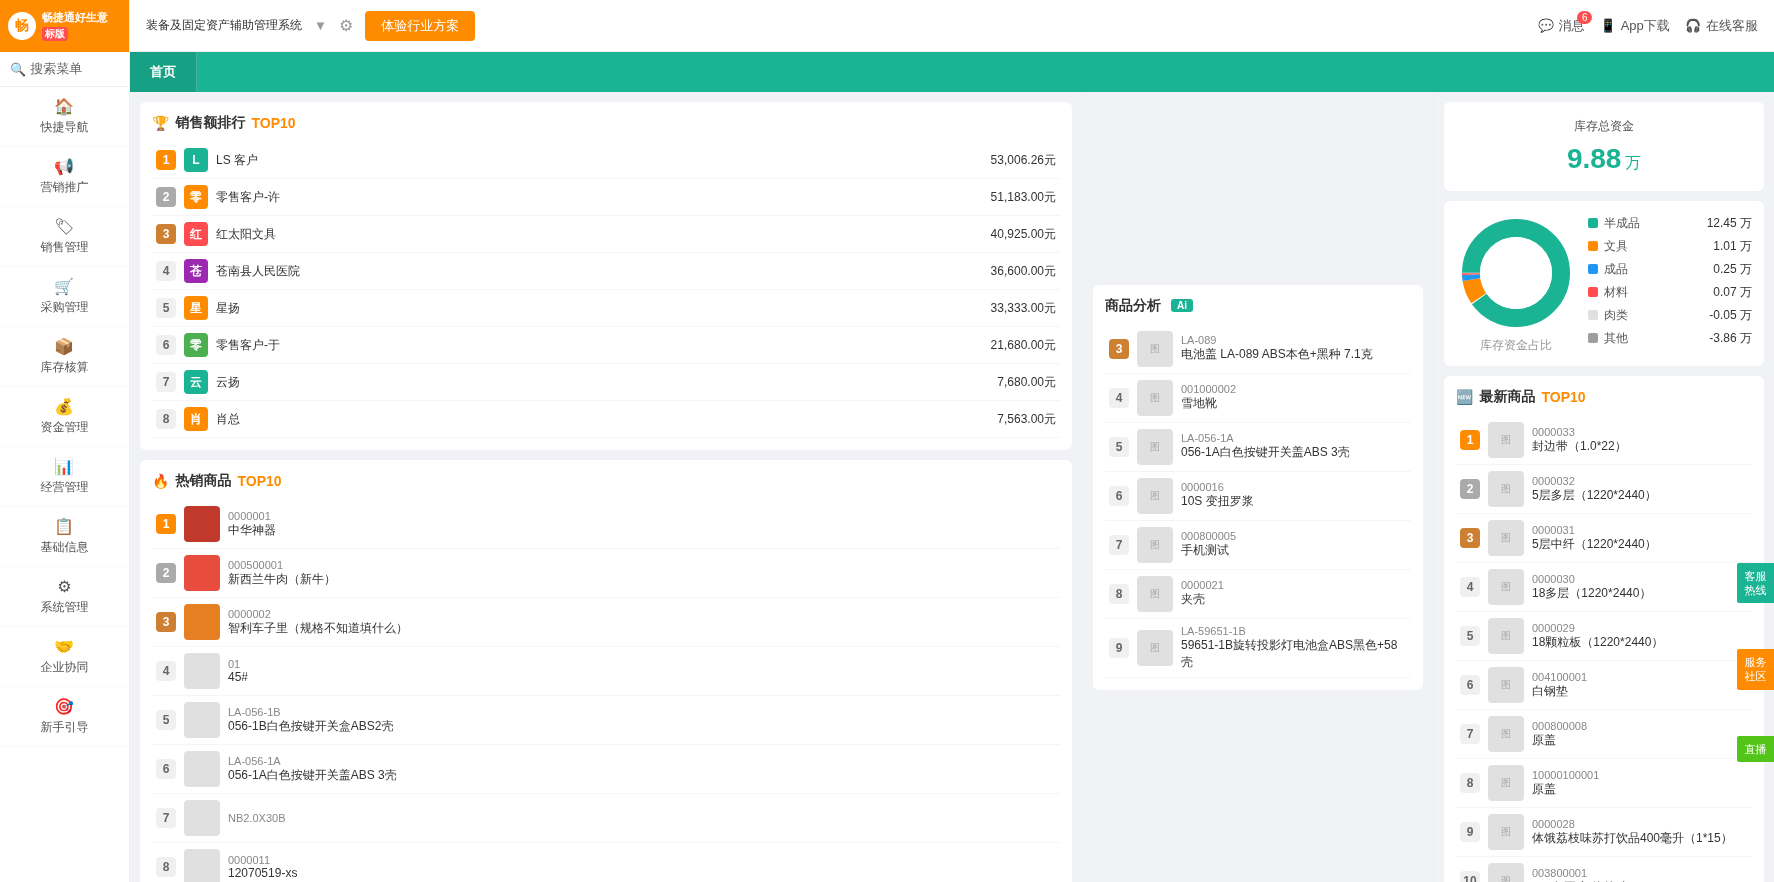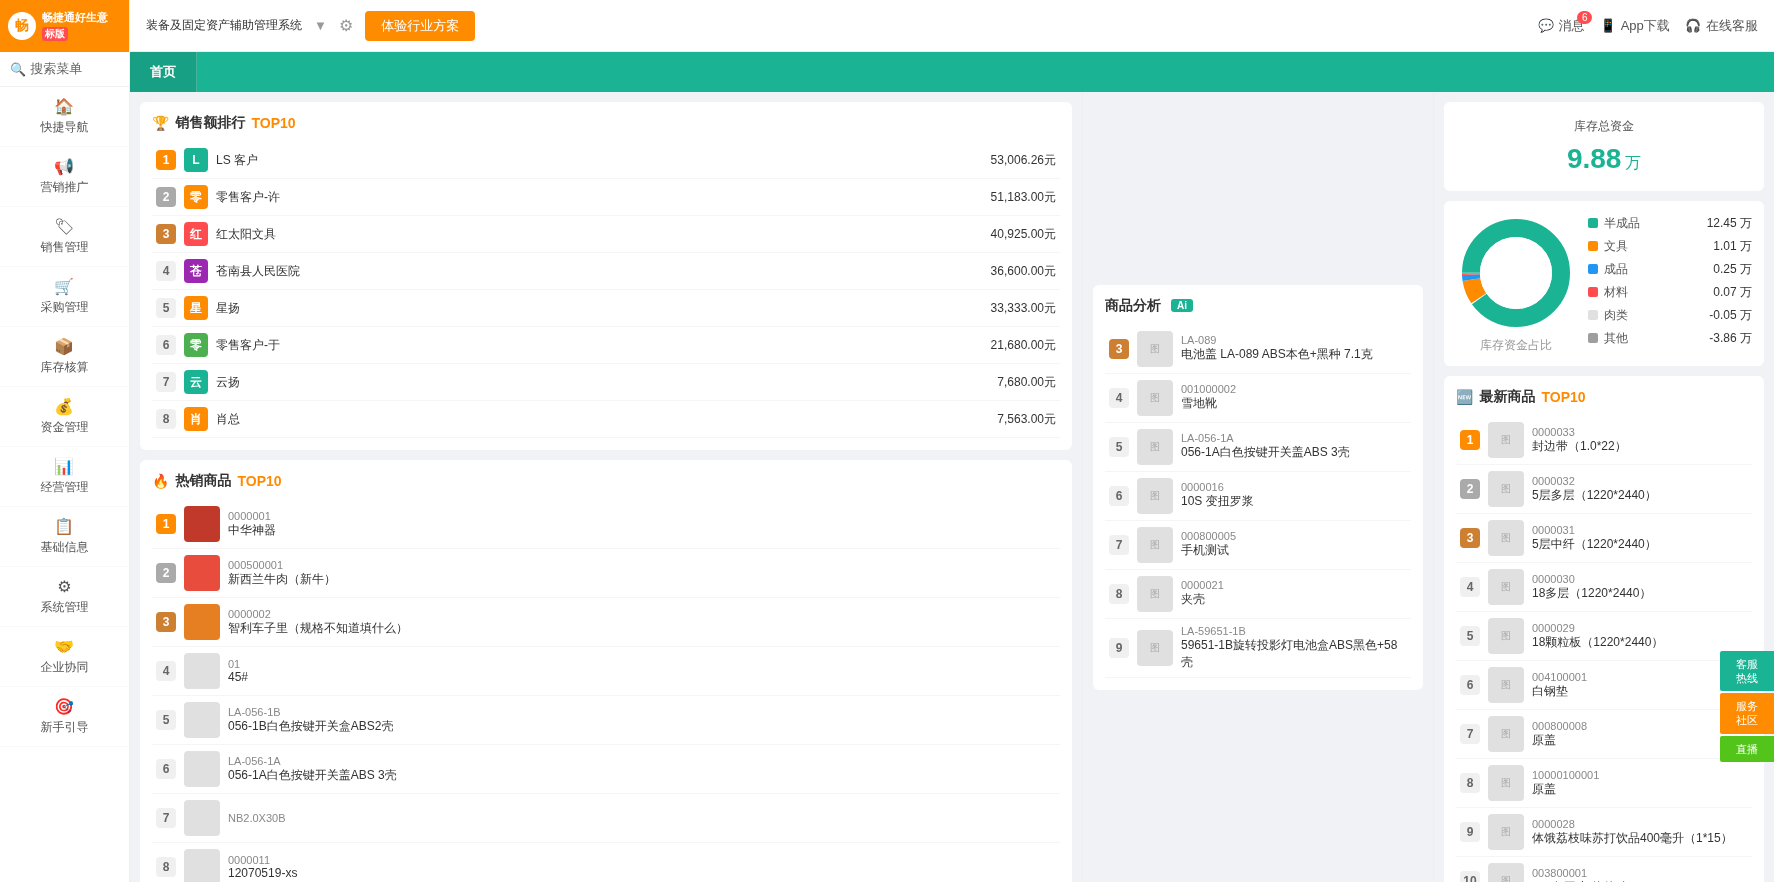--- a/index.html
+++ b/index.html
@@ -211,24 +211,25 @@
     
     ::-webkit-scrollbar { width: 4px; height: 4px; }
     ::-webkit-scrollbar-thumb { background: #ddd; border-radius: 2px; }
 
     
     .float-service {
       position: fixed; right: 0; bottom: 120px;
       display: flex; flex-direction: column; gap: 2px;
     }
     .float-btn {
-      width: 54px; padding: 6px 4px;
+      width: 37px; padding: 6px 4px;
       background: #1ab394; color: #fff; font-size: 11px; text-align: center;
       cursor: pointer; border-radius: 2px 0 0 2px;
       line-height: 1.3;
+      margin-top: 44px;
     }
     .float-btn:nth-child(2) { background: #ff8c00; }
     .float-btn:nth-child(3) { background: #52c41a; }
     .float-btn:nth-child(4) { background: #1890ff; }
 
     
     .scroll-divider { width: 1px; background: #eee; flex-shrink: 0; }
   </style>
 </head>
 <body>

